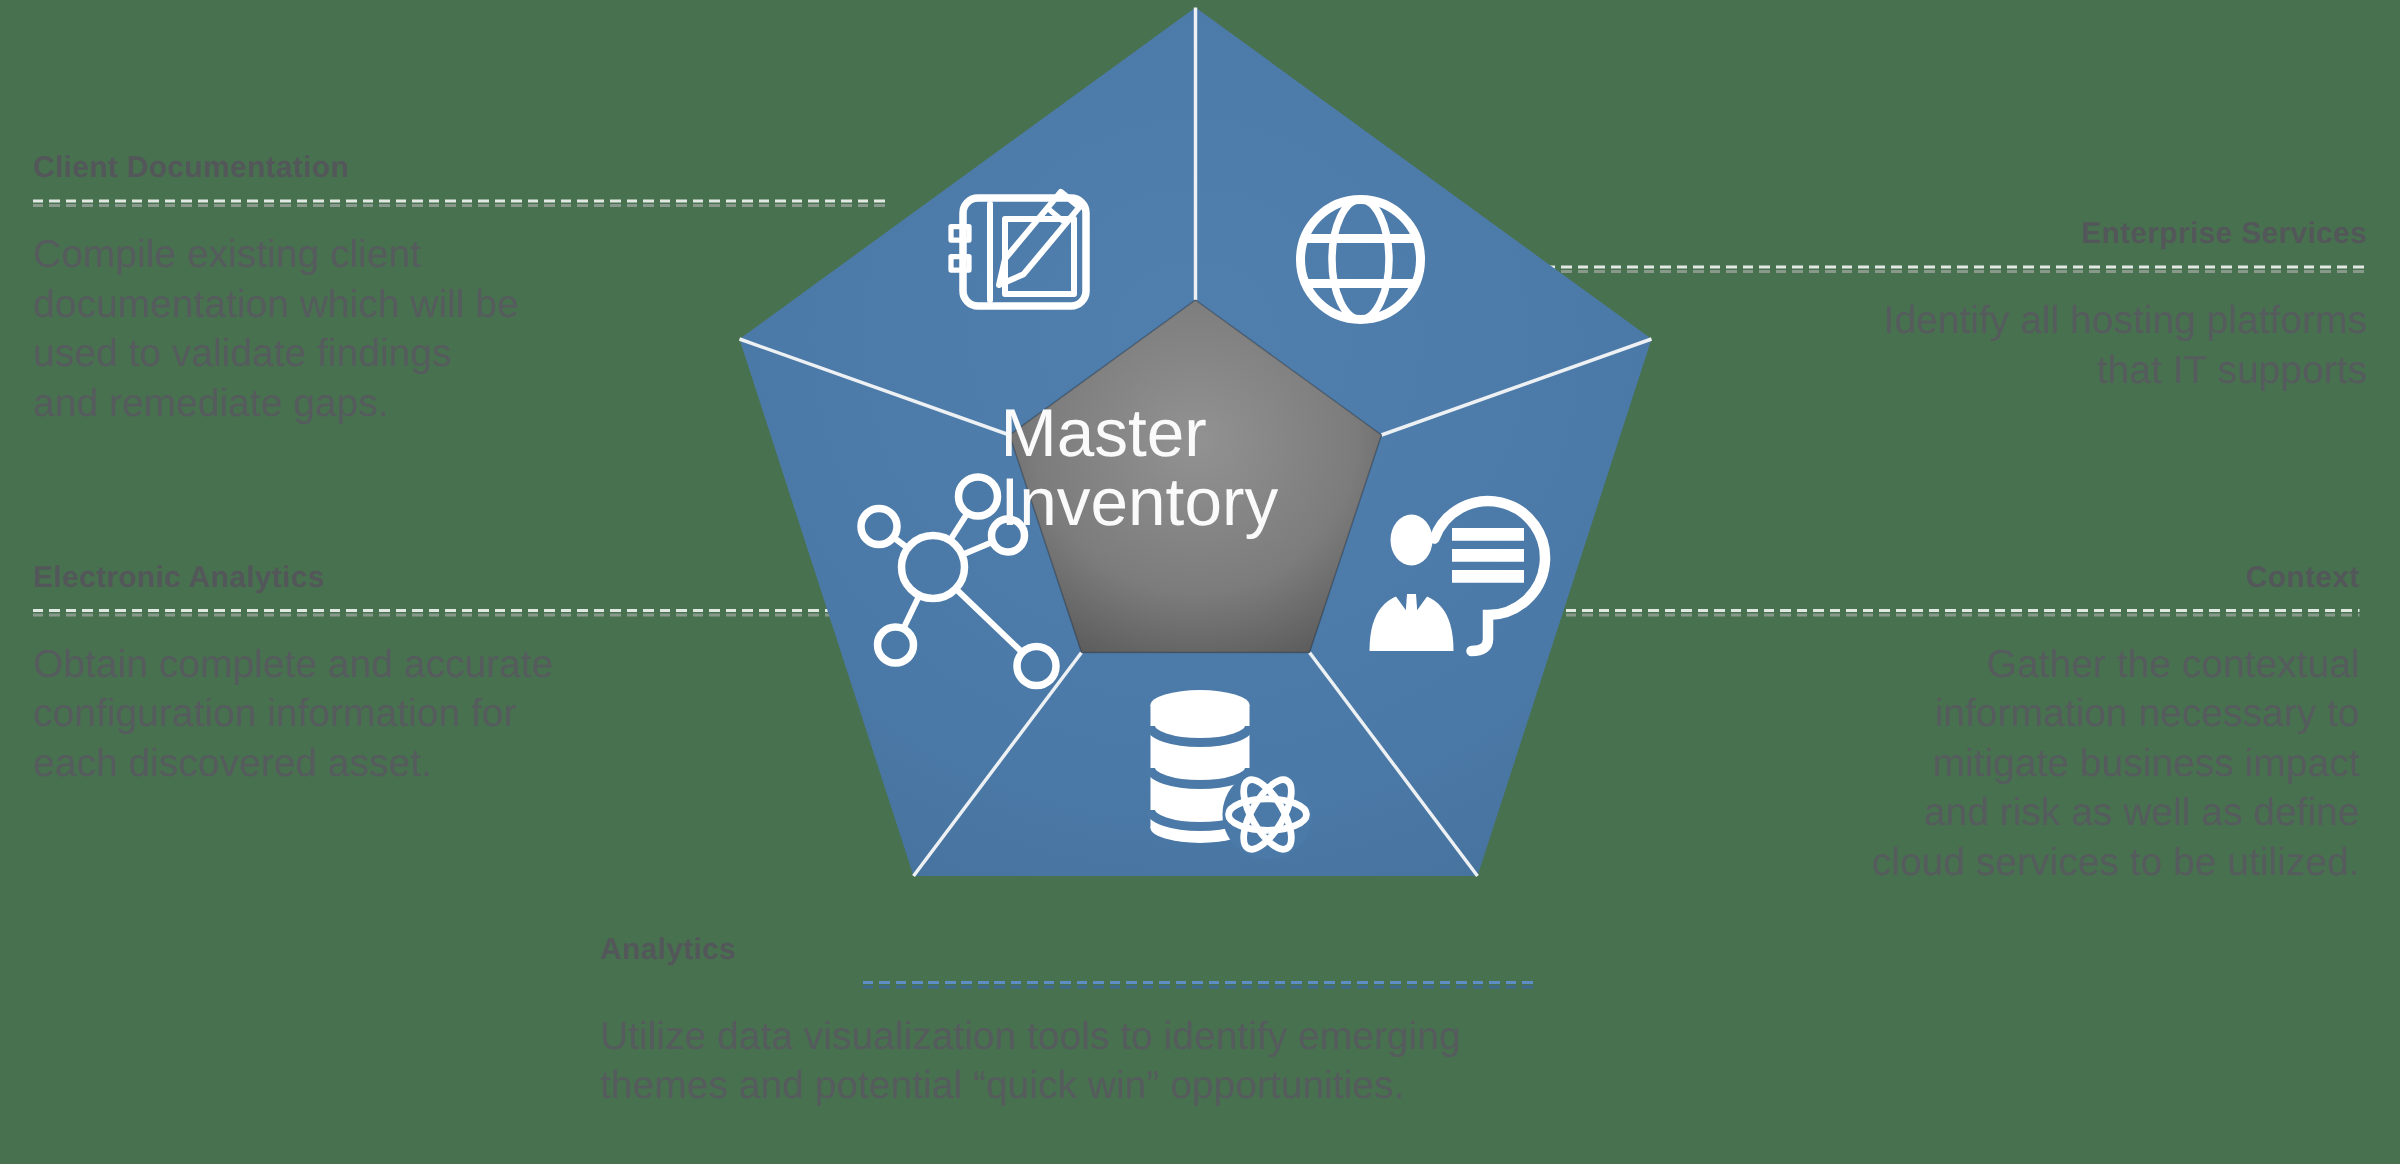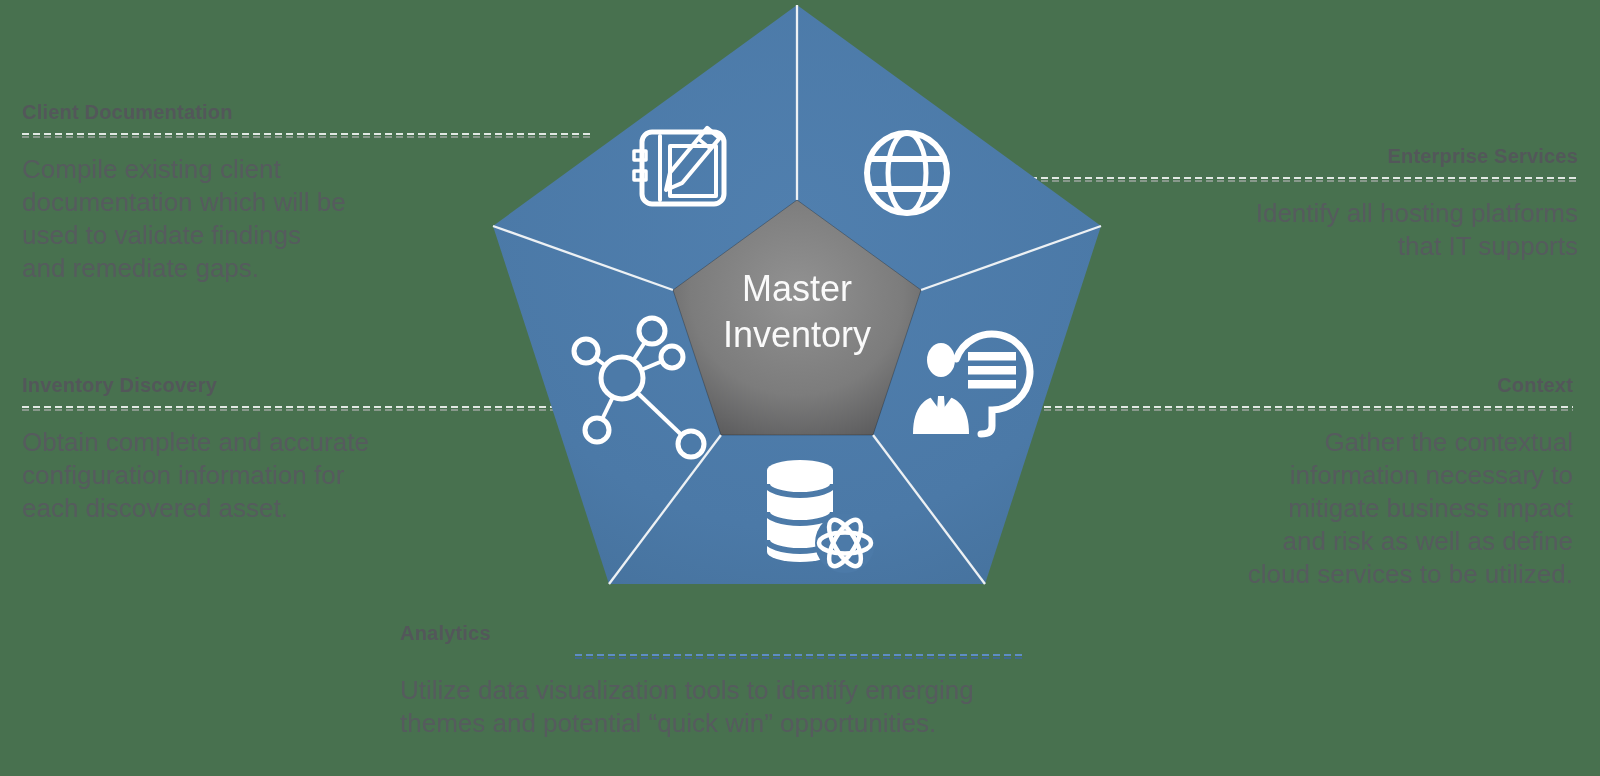--- a/index.html
+++ b/index.html
@@ -28,21 +28,21 @@
   #sec-ed         { left:22px;  top:374px; width:570px; }
   #sec-context    { right:27px; top:374px; width:570px; text-align:right; }
   #sec-analytics  { left:50%; top:622px; width:800px; transform:translateX(-50%); text-align:left; }
   #sec-enterprise .sep, #sec-context .sep { margin-left:auto; }
   #sec-ed .sep { width:535px; }
   #sec-context .sep { width:540px; }
   #sec-analytics .sep { width:450px; margin:9px auto 0; }
   #pentagon-svg { position:absolute; left:0; top:0; z-index:2; pointer-events:none; }
   #center-label {
     position:absolute; z-index:3; left:667px; top:266px; width:260px;
-    text-align:center; font-size:36px; line-height:46px; color:#FAFAFA;
+    text-align:left; font-size:45px; line-height:46px; color:#FAFAFA;
   }
 </style>
 </head>
 <body>
 
 <div id="stage">
 
   <div class="section" id="sec-client">
     <div class="s-title">Client Documentation</div>
     <div class="sep sep-light"></div>
@@ -78,21 +78,21 @@
   <div class="section" id="sec-analytics">
     <div class="s-title">Analytics</div>
     <div class="sep sep-blue"></div>
     <div class="s-body">
       <div>Utilize data visualization tools to identify emerging</div>
       <div>themes and potential “quick win” opportunities.</div>
     </div>
   </div>
 
   <div class="section" id="sec-ed">
-    <div class="s-title">Inventory Discovery</div>
+    <div class="s-title">Electronic Analytics</div>
     <div class="sep sep-light"></div>
     <div class="s-body">
       <div>Obtain complete and accurate</div>
       <div>configuration information for</div>
       <div>each discovered asset.</div>
     </div>
   </div>
 
   <svg id="pentagon-svg" width="1600" height="776" viewBox="0 0 1600 776">
     <defs>

